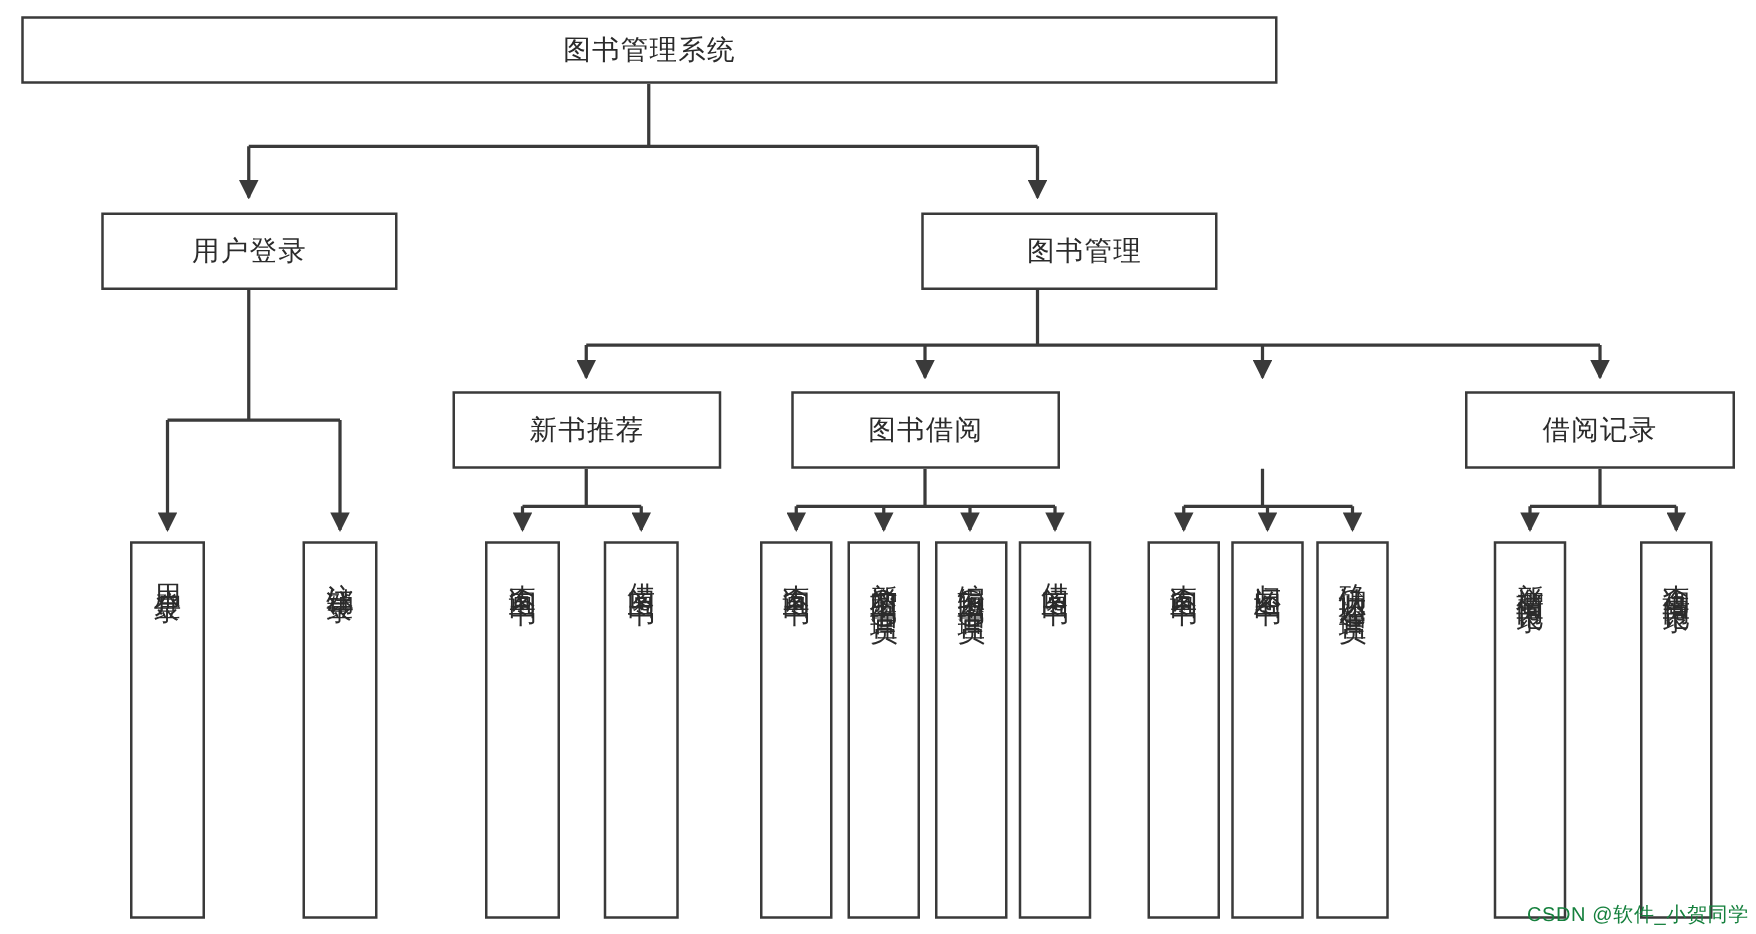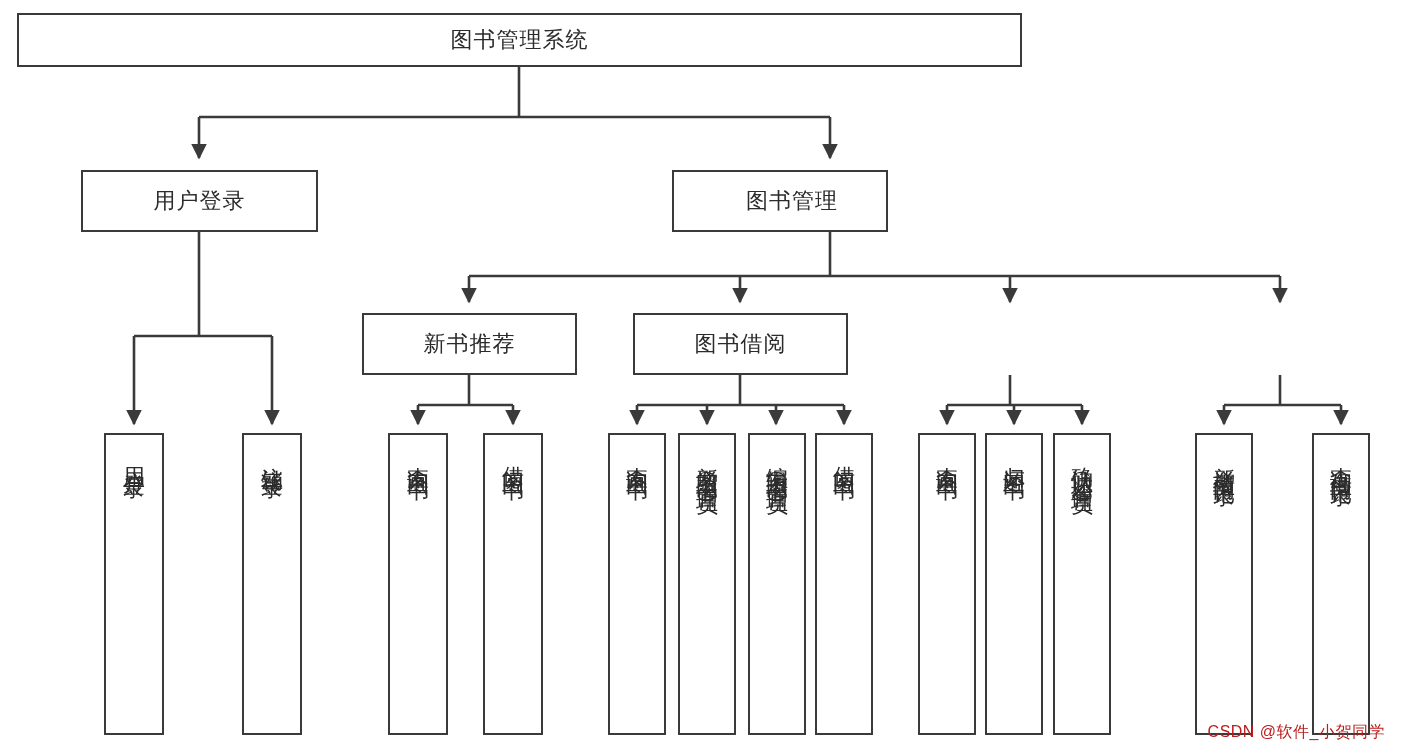--- a/index.html
+++ b/index.html
@@ -51,24 +51,24 @@
   }
   .node.vert .label {
     writing-mode: vertical-rl;
     text-orientation: upright;
     font-size: 22px;
     letter-spacing: 4px;
     line-height: 1;
   }
   .watermark {
     position: absolute;
-    right: 20px;
+    right: 6px;
     bottom: 4px;
     font-size: 16px;
-    color: #b91c1c;
+    color: #15803d;
     letter-spacing: 0.5px;
     z-index: 5;
     white-space: nowrap;
     margin-top: 29px;
   }
 </style>
 </head>
 <body>
 
 <div id="canvas">
@@ -123,29 +123,32 @@
     </g>
   </svg>
 
   <div class="node horiz" style="left:17px; top:13px; width:1005px; height:54px;">
     <span class="label">图书管理系统</span>
   </div>
 
   <div class="node horiz" style="left:81px; top:170px; width:237px; height:62px;">
     <span class="label">用户登录</span>
   </div>
-  <div class="node horiz" style="left:672px; top:170px; width:216px; height:62px;padding-left:24px;">
+  <div class="node horiz" style="left:737px; top:170px; width:237px; height:62px;padding-left:24px;">
     <span class="label">图书管理</span>
   </div>
 
   <div class="node horiz" style="left:633px; top:313px; width:215px; height:62px;">
     <span class="label">图书借阅</span>
   </div>
   <div class="node horiz" style="left:362px; top:313px; width:215px; height:62px;">
     <span class="label">新书推荐</span>
+  </div>
+  <div class="node horiz" style="left:1172px; top:313px; width:216px; height:62px;">
+    <span class="label">借阅记录</span>
   </div>
 
   <div class="node vert" style="left:104px; top:433px; width:60px; height:302px;">
     <span class="label">用户登录</span>
   </div>
   <div class="node vert" style="left:242px; top:433px; width:60px; height:302px;">
     <span class="label">注销登录</span>
   </div>
 
   <div class="node vert" style="left:388px; top:433px; width:60px; height:302px;">

